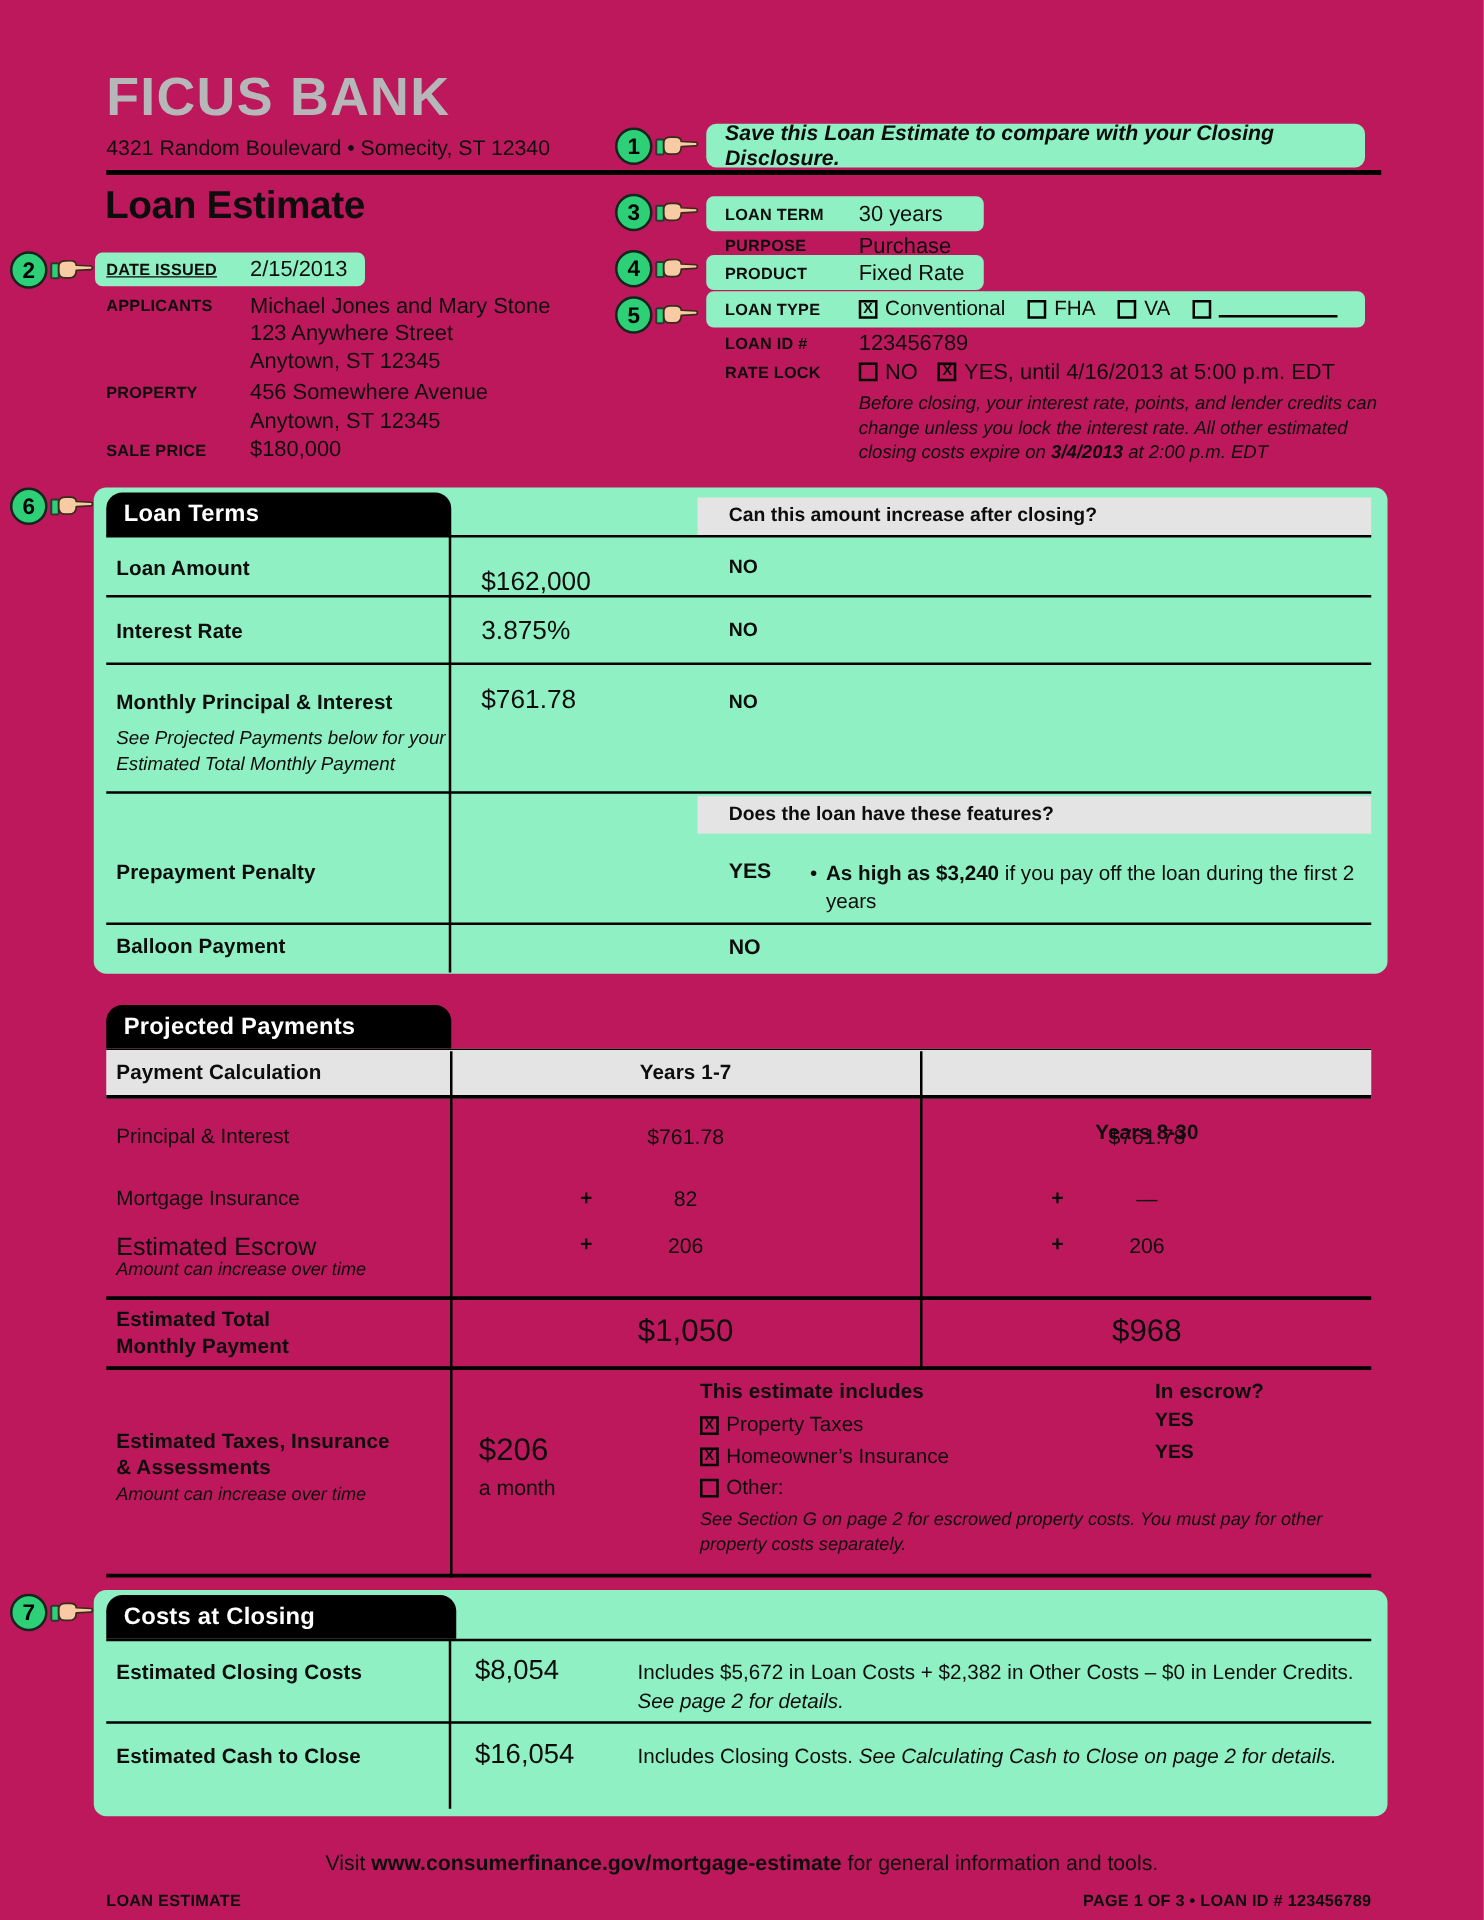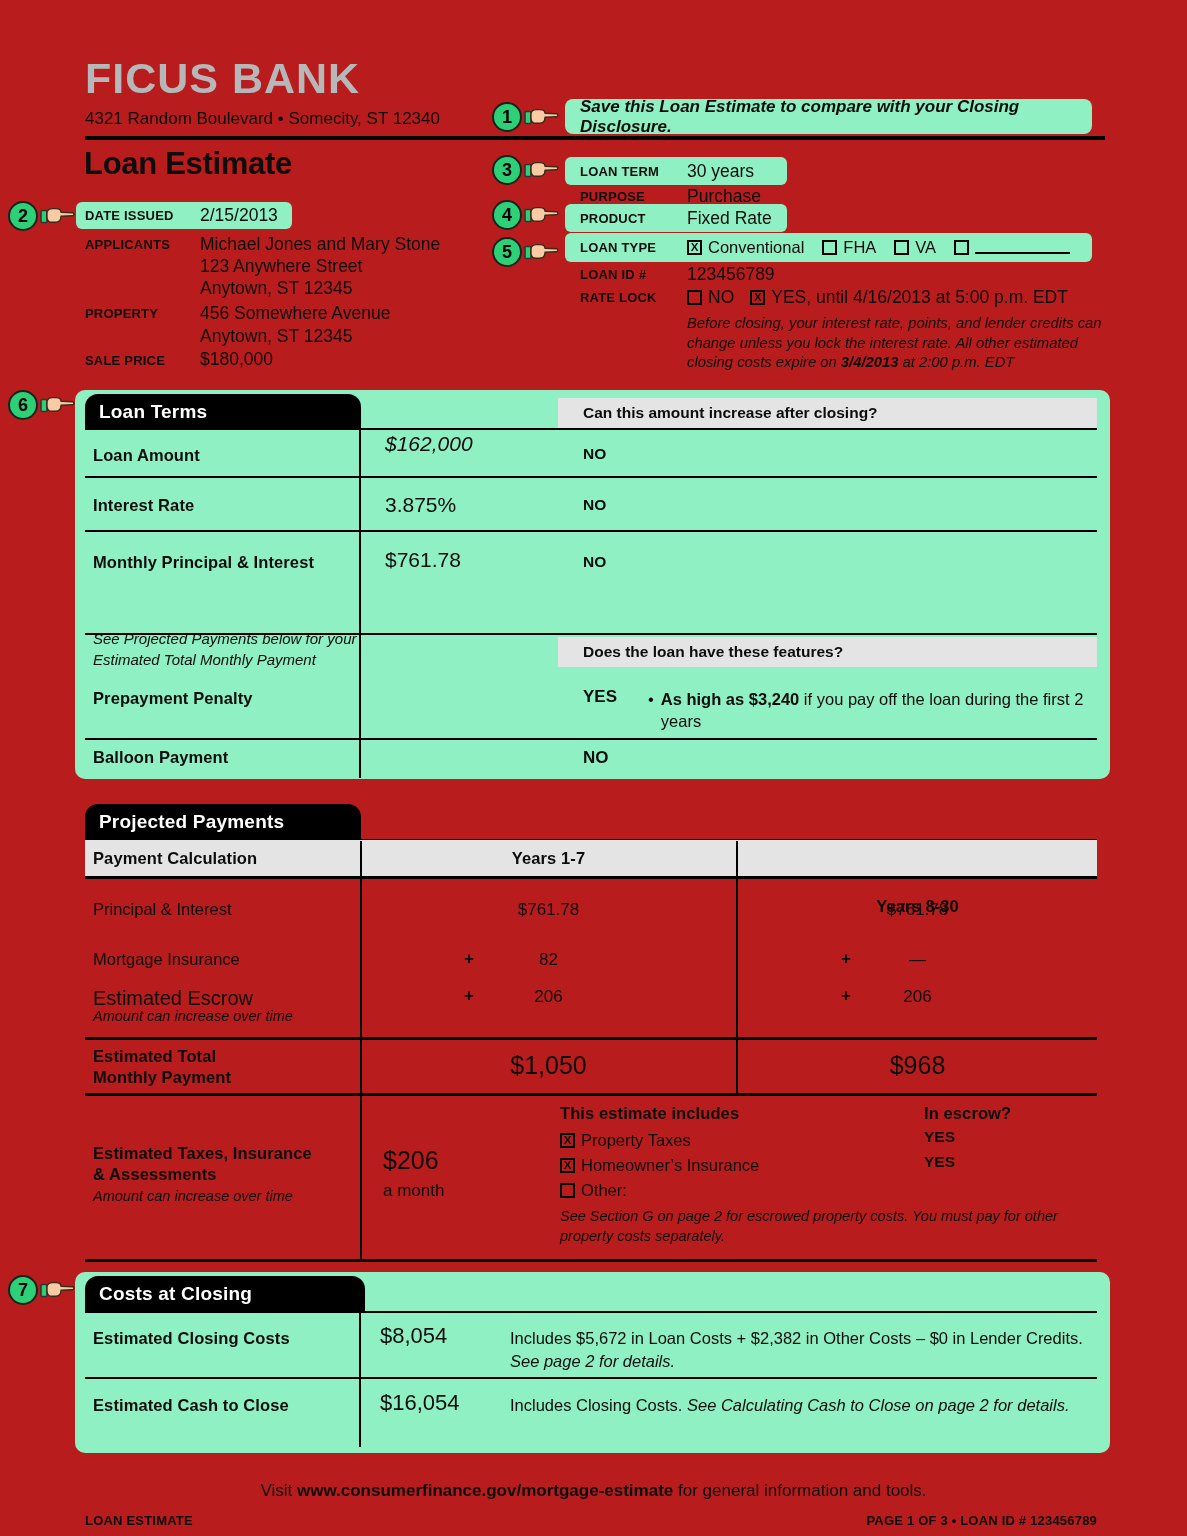--- a/index.html
+++ b/index.html
@@ -3,21 +3,21 @@
 <meta charset="utf-8">
 <style>
   :root{
     --green:#8ff0c3;
     --badge-green:#2ed077;
     --band-gray:#e4e4e4;
     --ink:#0d0d0d;
   }
   *{margin:0;padding:0;box-sizing:border-box;}
   body{background:#fff;font-family:"Liberation Sans",sans-serif;color:var(--ink);}
-  .page{position:relative;width:1187px;height:1536px;background:#b91c1c;overflow:hidden;}
+  .page{position:relative;width:1187px;height:1536px;background:#be185d;overflow:hidden;}
   .abs{position:absolute;}
   .hline{position:absolute;background:#000;}
   .vline{position:absolute;background:#000;}
   .pill{position:absolute;background:var(--green);border-radius:6px;display:flex;align-items:center;}
   .panel{position:absolute;background:var(--green);border-radius:10px;}
   .tab{position:absolute;background:#000;color:#fff;font-weight:bold;font-size:19px;
        border-radius:13px 13px 0 0;display:flex;align-items:center;padding-left:14px;letter-spacing:.2px;}
   .band{position:absolute;background:var(--band-gray);font-weight:bold;font-size:15.5px;
         display:flex;align-items:center;padding-left:25px;}
   .badge{position:absolute;width:30px;height:30px;border-radius:50%;background:var(--badge-green);
@@ -62,21 +62,21 @@
   <div class="abs" style="left:84px;top:146px;font-size:31px;font-weight:bold;letter-spacing:-.3px;">Loan Estimate</div>
 
   <div class="badge" style="left:8px;top:201px;">2</div>
   <span class="hand" style="left:40px;top:203px;">
     <svg width="36" height="26" viewBox="0 0 36 26">
       <rect x="1" y="7.5" width="6" height="12" rx="1" fill="#2ed077" stroke="#333" stroke-width="1.6"></rect>
       <path d="M7 10 C7 6.8 9.6 5.6 12.4 5.6 L16 5.6 C19.2 5.6 21 7.2 21 9.2 L32.5 9.8 C34.4 9.9 34.4 12.6 32.5 12.7 L21 13.3 C21 16.8 19.2 19.3 15.4 19.3 L12 19.3 C8.8 19.3 7 17.1 7 13.9 Z" fill="#f8cba4" stroke="#3b2a1a" stroke-width="1.4" stroke-linejoin="round"></path>
     </svg>
   </span>
   <div class="pill" style="left:76px;top:202px;width:216px;height:27px;padding-left:9px;">
-    <span class="slbl" style="width:115px;">DATE ISSUED</span>
+    <span class="slbl" style="width:115px;text-decoration:underline;">DATE ISSUED</span>
     <span class="val">2/15/2013</span>
   </div>
 
   <div class="abs" style="left:85px;top:233px;display:flex;">
     <span class="slbl" style="width:115px;padding-top:4px;">APPLICANTS</span>
     <span class="val preline" style="line-height:22px;">Michael Jones and Mary Stone
 123 Anywhere Street
 Anytown, ST 12345</span>
   </div>
   <div class="abs" style="left:85px;top:302px;display:flex;">
@@ -175,31 +175,31 @@
   </span>
 
   <div class="panel" style="left:75px;top:390px;width:1035px;height:389px;"></div>
   <div class="tab" style="left:85px;top:394px;width:276px;height:35px;">Loan Terms</div>
   <div class="band" style="left:558px;top:398px;width:539px;height:30px;">Can this amount increase after closing?</div>
 
   <div class="hline" style="left:85px;top:428px;width:1012px;height:2px;"></div>
   <div class="vline" style="left:359px;top:428px;width:2px;height:350px;"></div>
 
   <div class="abs rowlbl" style="left:93px;top:446px;">Loan Amount</div>
-  <div class="abs big" style="left:385px;top:432px;font-style:italic;">$162,000</div>
+  <div class="abs big" style="left:385px;top:454px;">$162,000</div>
   <div class="abs answer" style="left:583px;top:445px;">NO</div>
   <div class="hline" style="left:85px;top:476px;width:1012px;height:2px;"></div>
 
   <div class="abs rowlbl" style="left:93px;top:496px;">Interest Rate</div>
   <div class="abs big" style="left:385px;top:493px;">3.875%</div>
   <div class="abs answer" style="left:583px;top:496px;">NO</div>
   <div class="hline" style="left:85px;top:530px;width:1012px;height:2px;"></div>
 
   <div class="abs rowlbl" style="left:93px;top:553px;">Monthly Principal &amp; Interest</div>
-  <div class="abs ital" style="left:93px;top:580px;width:275px;font-size:15px;line-height:21px;margin-top:48px;">See Projected Payments below for your Estimated Total Monthly Payment</div>
+  <div class="abs ital" style="left:93px;top:580px;width:275px;font-size:15px;line-height:21px;">See Projected Payments below for your Estimated Total Monthly Payment</div>
   <div class="abs big" style="left:385px;top:548px;">$761.78</div>
   <div class="abs answer" style="left:583px;top:553px;">NO</div>
   <div class="hline" style="left:85px;top:633px;width:1012px;height:2px;"></div>
 
   <div class="band" style="left:558px;top:637px;width:539px;height:30px;">Does the loan have these features?</div>
 
   <div class="abs rowlbl" style="left:93px;top:689px;">Prepayment Penalty</div>
   <div class="abs" style="left:583px;top:687px;font-weight:bold;font-size:17px;">YES</div>
   <div class="abs" style="left:648px;top:688px;width:452px;display:flex;font-size:16.5px;line-height:22px;">
     <span style="margin-right:7px;">•</span>

